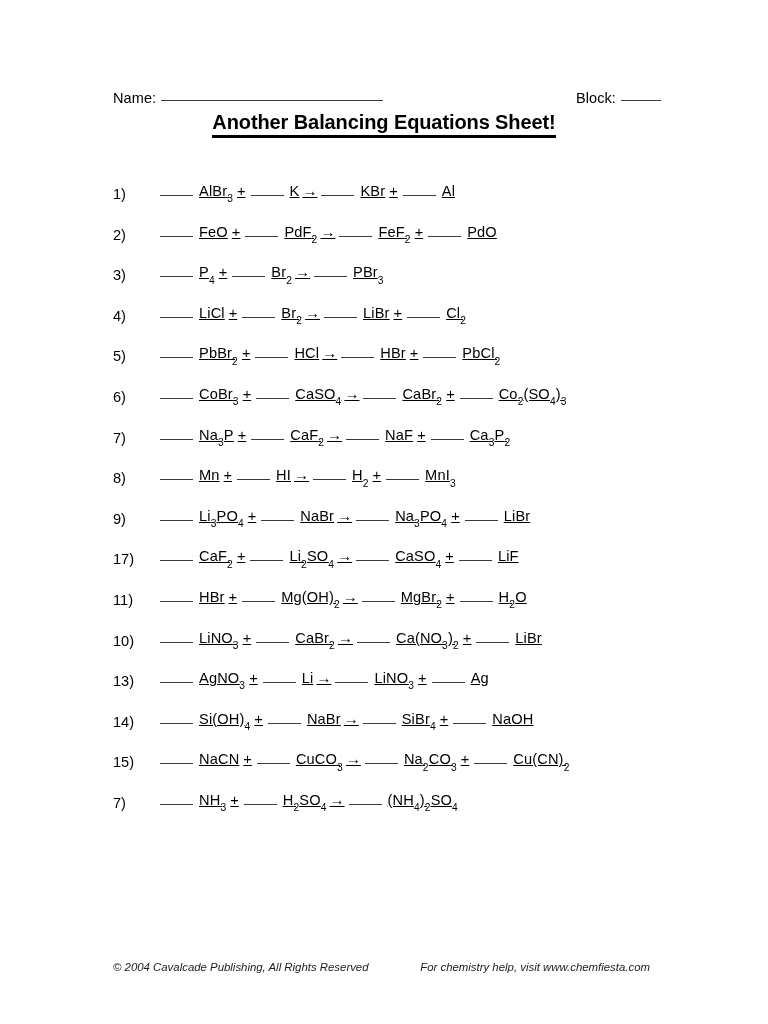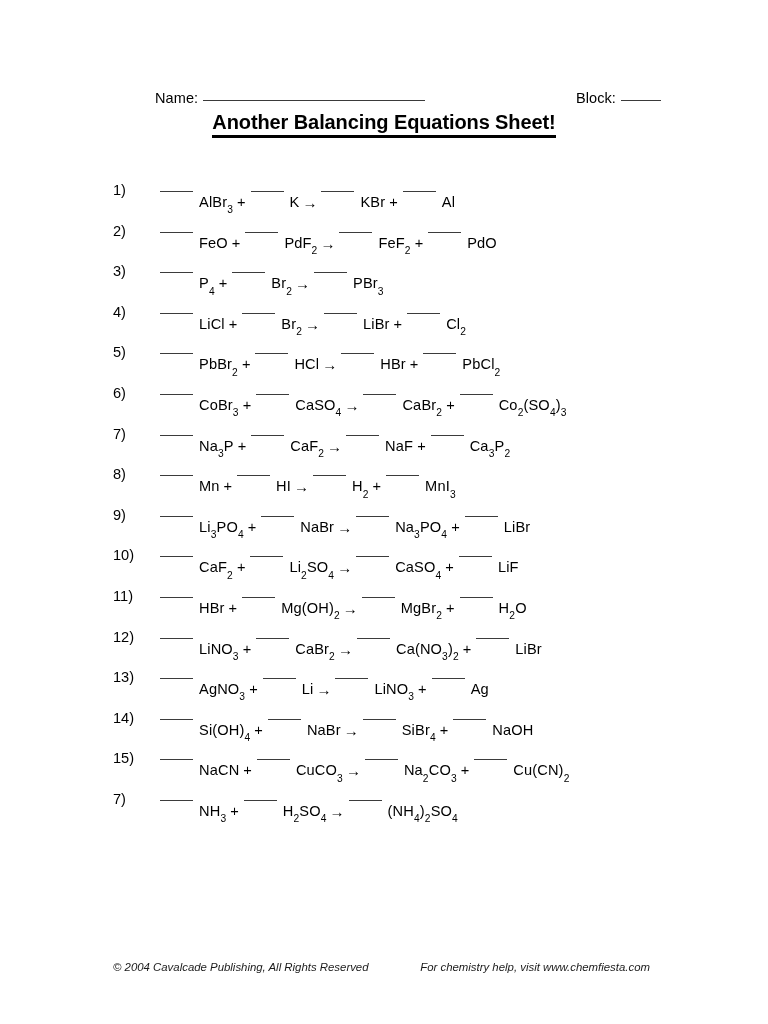--- a/index.html
+++ b/index.html
@@ -35,21 +35,21 @@
     display: flex;
     align-items: baseline;
     justify-content: space-between;
     font-size: 14.5px;
   }
   .name-field, .block-field {
     display: flex;
     align-items: baseline;
     white-space: nowrap;
   }
-  .field-label { font-size: 14.5px; letter-spacing: 0.1px; margin-left: 42px; }
+  .field-label { font-size: 14.5px; letter-spacing: 0.1px; }
   .rule {
     display: inline-block;
     border-bottom: 1.3px solid #3a3a3a;
     margin-left: 5px;
     position: relative;
     top: -2px;
   }
   .rule-name { width: 222px; }
   .rule-block { width: 40px; }
 
@@ -85,22 +85,23 @@
     font-size: 14.6px;
     white-space: nowrap;
   }
   .eq-num {
     width: 47px;
     flex: 0 0 47px;
     font-size: 14.6px;
   }
   .eq-body {
     display: flex;
-    align-items: flex-start;
+    align-items: flex-end;
     white-space: nowrap;
+    text-decoration: underline;
   }
   .blank {
     display: inline-block;
     width: 33px;
     border-bottom: 1.3px solid #3b3b3b;
     position: relative;
     top: -3px;
     margin-right: 6px;
   }
   .formula { letter-spacing: 0.15px; }
@@ -288,53 +289,53 @@
           <span class="formula">NaBr</span>
           <span class="arrow">→</span>
           <span class="blank"></span>
           <span class="formula">Na<sub>3</sub>PO<sub>4</sub></span>
           <span class="plus">+</span>
           <span class="blank"></span>
           <span class="formula">LiBr</span>
         </span>
       </div>
       <div class="eq-row">
+        <span class="eq-num">17)</span>
+        <span class="eq-body">
+          <span class="blank"></span>
+          <span class="formula">CaF<sub>2</sub></span>
+          <span class="plus">+</span>
+          <span class="blank"></span>
+          <span class="formula">Li<sub>2</sub>SO<sub>4</sub></span>
+          <span class="arrow">→</span>
+          <span class="blank"></span>
+          <span class="formula">CaSO<sub>4</sub></span>
+          <span class="plus">+</span>
+          <span class="blank"></span>
+          <span class="formula">LiF</span>
+        </span>
+      </div>
+      <div class="eq-row">
+        <span class="eq-num">11)</span>
+        <span class="eq-body">
+          <span class="blank"></span>
+          <span class="formula">HBr</span>
+          <span class="plus">+</span>
+          <span class="blank"></span>
+          <span class="formula">Mg(OH)<sub>2</sub></span>
+          <span class="arrow">→</span>
+          <span class="blank"></span>
+          <span class="formula">MgBr<sub>2</sub></span>
+          <span class="plus">+</span>
+          <span class="blank"></span>
+          <span class="formula">H<sub>2</sub>O</span>
+        </span>
+      </div>
+      <div class="eq-row">
         <span class="eq-num">10)</span>
-        <span class="eq-body">
-          <span class="blank"></span>
-          <span class="formula">CaF<sub>2</sub></span>
-          <span class="plus">+</span>
-          <span class="blank"></span>
-          <span class="formula">Li<sub>2</sub>SO<sub>4</sub></span>
-          <span class="arrow">→</span>
-          <span class="blank"></span>
-          <span class="formula">CaSO<sub>4</sub></span>
-          <span class="plus">+</span>
-          <span class="blank"></span>
-          <span class="formula">LiF</span>
-        </span>
-      </div>
-      <div class="eq-row">
-        <span class="eq-num">11)</span>
-        <span class="eq-body">
-          <span class="blank"></span>
-          <span class="formula">HBr</span>
-          <span class="plus">+</span>
-          <span class="blank"></span>
-          <span class="formula">Mg(OH)<sub>2</sub></span>
-          <span class="arrow">→</span>
-          <span class="blank"></span>
-          <span class="formula">MgBr<sub>2</sub></span>
-          <span class="plus">+</span>
-          <span class="blank"></span>
-          <span class="formula">H<sub>2</sub>O</span>
-        </span>
-      </div>
-      <div class="eq-row">
-        <span class="eq-num">12)</span>
         <span class="eq-body">
           <span class="blank"></span>
           <span class="formula">LiNO<sub>3</sub></span>
           <span class="plus">+</span>
           <span class="blank"></span>
           <span class="formula">CaBr<sub>2</sub></span>
           <span class="arrow">→</span>
           <span class="blank"></span>
           <span class="formula">Ca(NO<sub>3</sub>)<sub>2</sub></span>
           <span class="plus">+</span>

